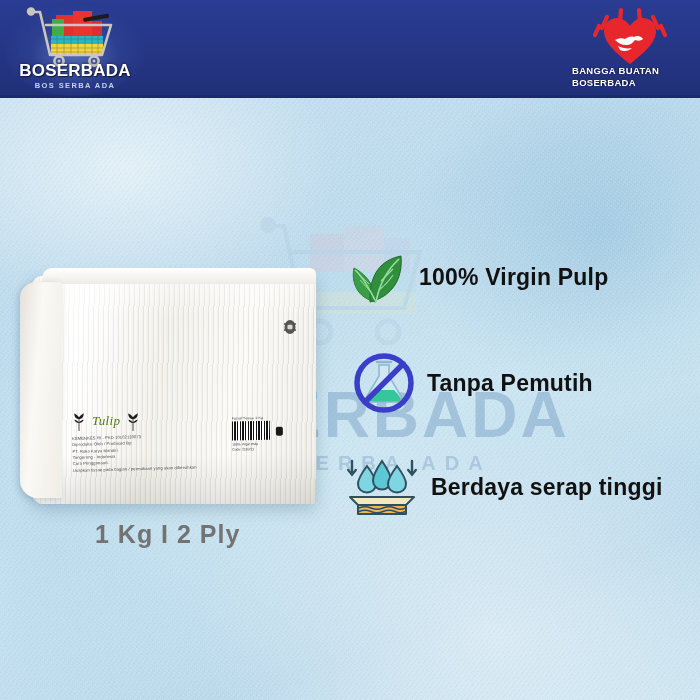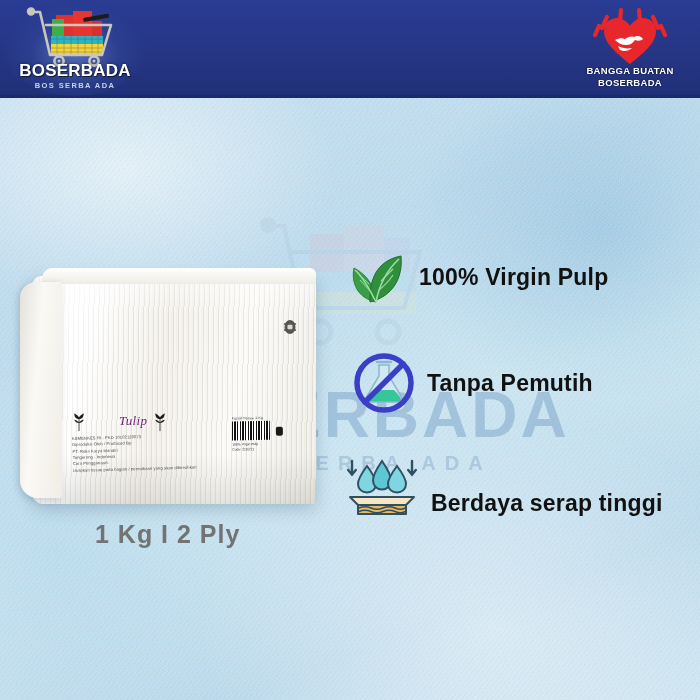--- a/index.html
+++ b/index.html
@@ -98,21 +98,20 @@
   
   .bbi-logo {
     position: absolute;
     right: 12px; top: 4px;
     width: 116px; height: 90px;
     z-index: 45;
   }
   .bbi-text-1, .bbi-text-2 {
     position: absolute;
     width: 116px;
-    text-align: center;
     font-weight: bold;
     color: #ffffff;
     font-size: 9.5px;
     letter-spacing: 0.3px;
     text-shadow: -1px 0 1px rgba(0,0,0,.4), 1px 0 1px rgba(0,0,0,.4);
   }
   .bbi-text-1 { top: 61px; }
   .bbi-text-2 { top: 73px; }
 
   
@@ -241,23 +240,22 @@
     position: relative;
     height: 26px;
     display: flex;
     align-items: center;
     gap: 6px;
   }
   .tulip-brand {
     font-family: "Liberation Serif", serif;
     font-style: italic;
     font-size: 13px;
-    color: #701a75;
+    color: #4d7c0f;
     letter-spacing: 0.3px;
-    margin-left: 27px;
   }
   .pack-fineprint {
     margin-top: 2px;
     font-size: 4.1px;
     line-height: 1.55;
     color: #4a4a48;
     transform: rotate(-1.6deg);
     transform-origin: left top;
     letter-spacing: 0.1px;
     white-space: nowrap;
@@ -325,21 +323,21 @@
   
   .feature {
     position: absolute;
     z-index: 20;
     display: flex;
     align-items: center;
     gap: 12px;
   }
   .feature-1 { left: 345px; top: 248px; }
   .feature-2 { left: 353px; top: 352px; }
-  .feature-3 { left: 345px; top: 457px; align-items: flex-end; }
+  .feature-3 { left: 345px; top: 457px; }
 
   .feature-icon {
     flex: 0 0 auto;
     display: block;
   }
   .feature-label {
     font-size: 23px;
     font-weight: bold;
     color: #111111;
     white-space: nowrap;

